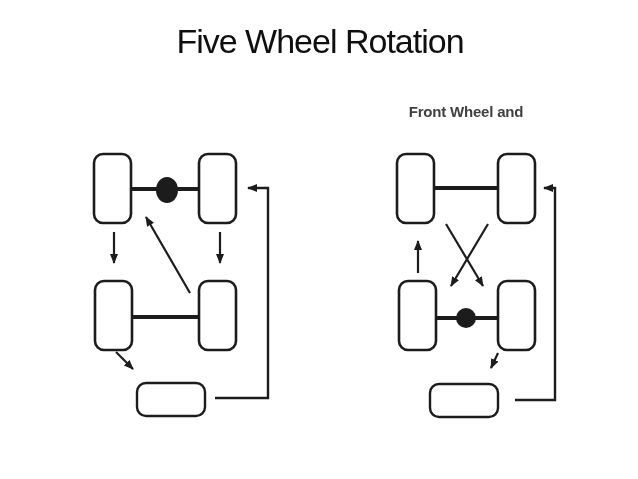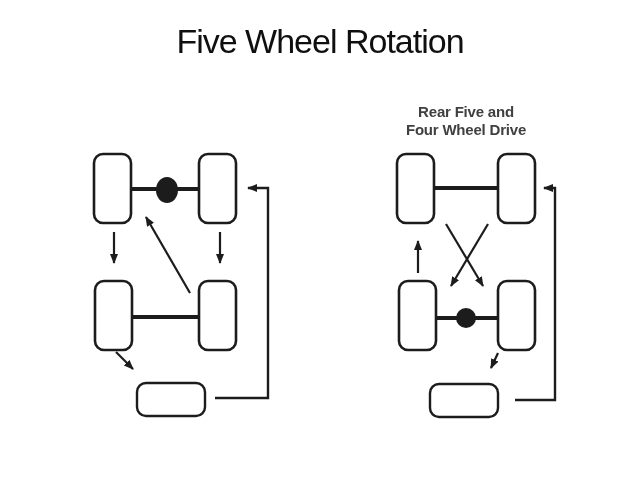--- a/index.html
+++ b/index.html
@@ -92,22 +92,21 @@
 </style>
 </head>
 <body>
 
 <div class="slide">
 
   <div class="page-title">Five Wheel Rotation</div>
 
 
   <div class="diagram-label label-rear">
-    <div>Rear Five and</div>
-    <div>Four Wheel Drive</div>
+    <div>Front Wheel and</div>
   </div>
 
   <svg class="diagram-canvas" viewBox="0 0 638 479">
     <defs>
       <marker id="ah" markerWidth="12" markerHeight="10" refX="9" refY="4" orient="auto" markerUnits="userSpaceOnUse">
         <path d="M0,0 L10,4 L0,8 Z" fill="#1c1c1c"></path>
       </marker>
     </defs>
 
     <g>

